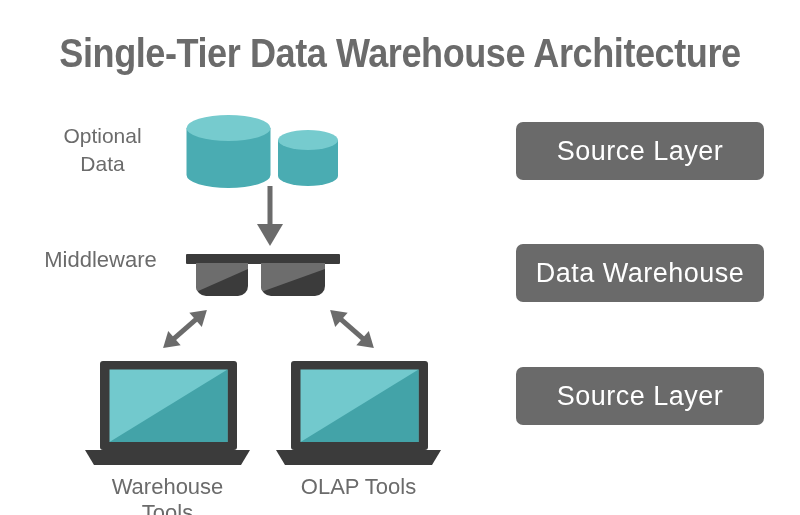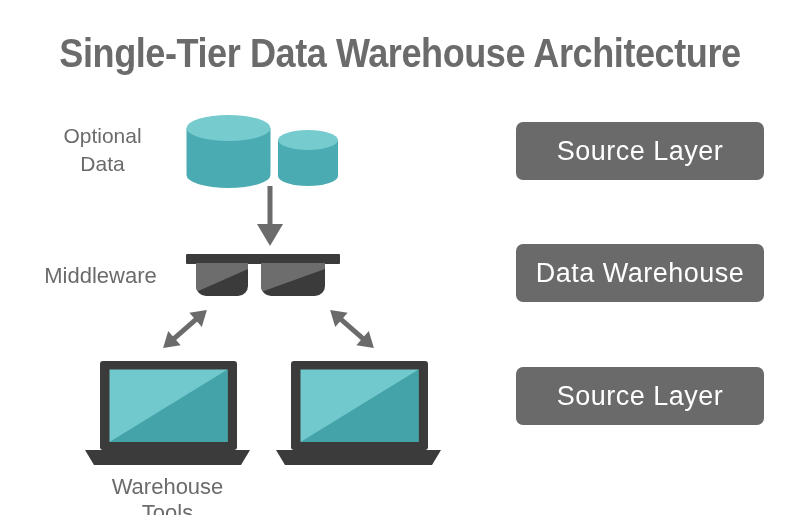--- a/index.html
+++ b/index.html
@@ -26,21 +26,21 @@
     white-space: nowrap;
     margin: 0;
   }
   .side-label {
     position: absolute;
     text-align: center;
     color: var(--text-gray, #6b6b6b);
     line-height: 1.35;
   }
   .optional-data { left: 40px; top: 122px; width: 125px; font-size: 21px; text-align: center; }
-  .middleware    { left: 28px; top: 261px; width: 145px; font-size: 22px; }
+  .middleware    { left: 28px; top: 245px; width: 145px; font-size: 22px; }
   .laptop-label  { position: absolute; top: 474px; width: 165px; text-align: center;
                    font-size: 22px; color: var(--text-gray, #6b6b6b); }
   .laptop-label.reporting { left: 85px; }
   .laptop-label.olap      { left: 276px; }
   .icon { position: absolute; }
   .db-icon        { left: 180px; top: 103px; }
   .down-arrow     { left: 252px; top: 186px; }
   .sunglasses     { left: 182px; top: 250px; }
   .darrow-left    { left: 153px; top: 297px; }
   .darrow-right   { left: 320px; top: 297px; }
@@ -142,20 +142,21 @@
   </svg>
 
   <svg class="icon laptop-right" width="175" height="112" viewBox="0 0 175 112">
     <rect class="f-dark" x="20" y="6" width="137" height="89" rx="3"></rect>
     <rect class="f-scr-l" x="29.5" y="14.5" width="118" height="72.5"></rect>
     <polygon class="f-scr-d" points="29.5,87 147.5,87 147.5,14.5"></polygon>
     <polygon class="f-dark" points="5,95 170,95 161,110 14,110"></polygon>
   </svg>
 
   <div class="laptop-label reporting">Warehouse Tools</div>
+  <div class="laptop-label olap">OLAP Tools</div>
 
   <div class="layer-box pos-0">
     <span>Source Layer</span>
   </div>
   <div class="layer-box pos-1">
     <span>Data Warehouse</span>
   </div>
   <div class="layer-box pos-2">
     <span>Source Layer</span>
   </div>

